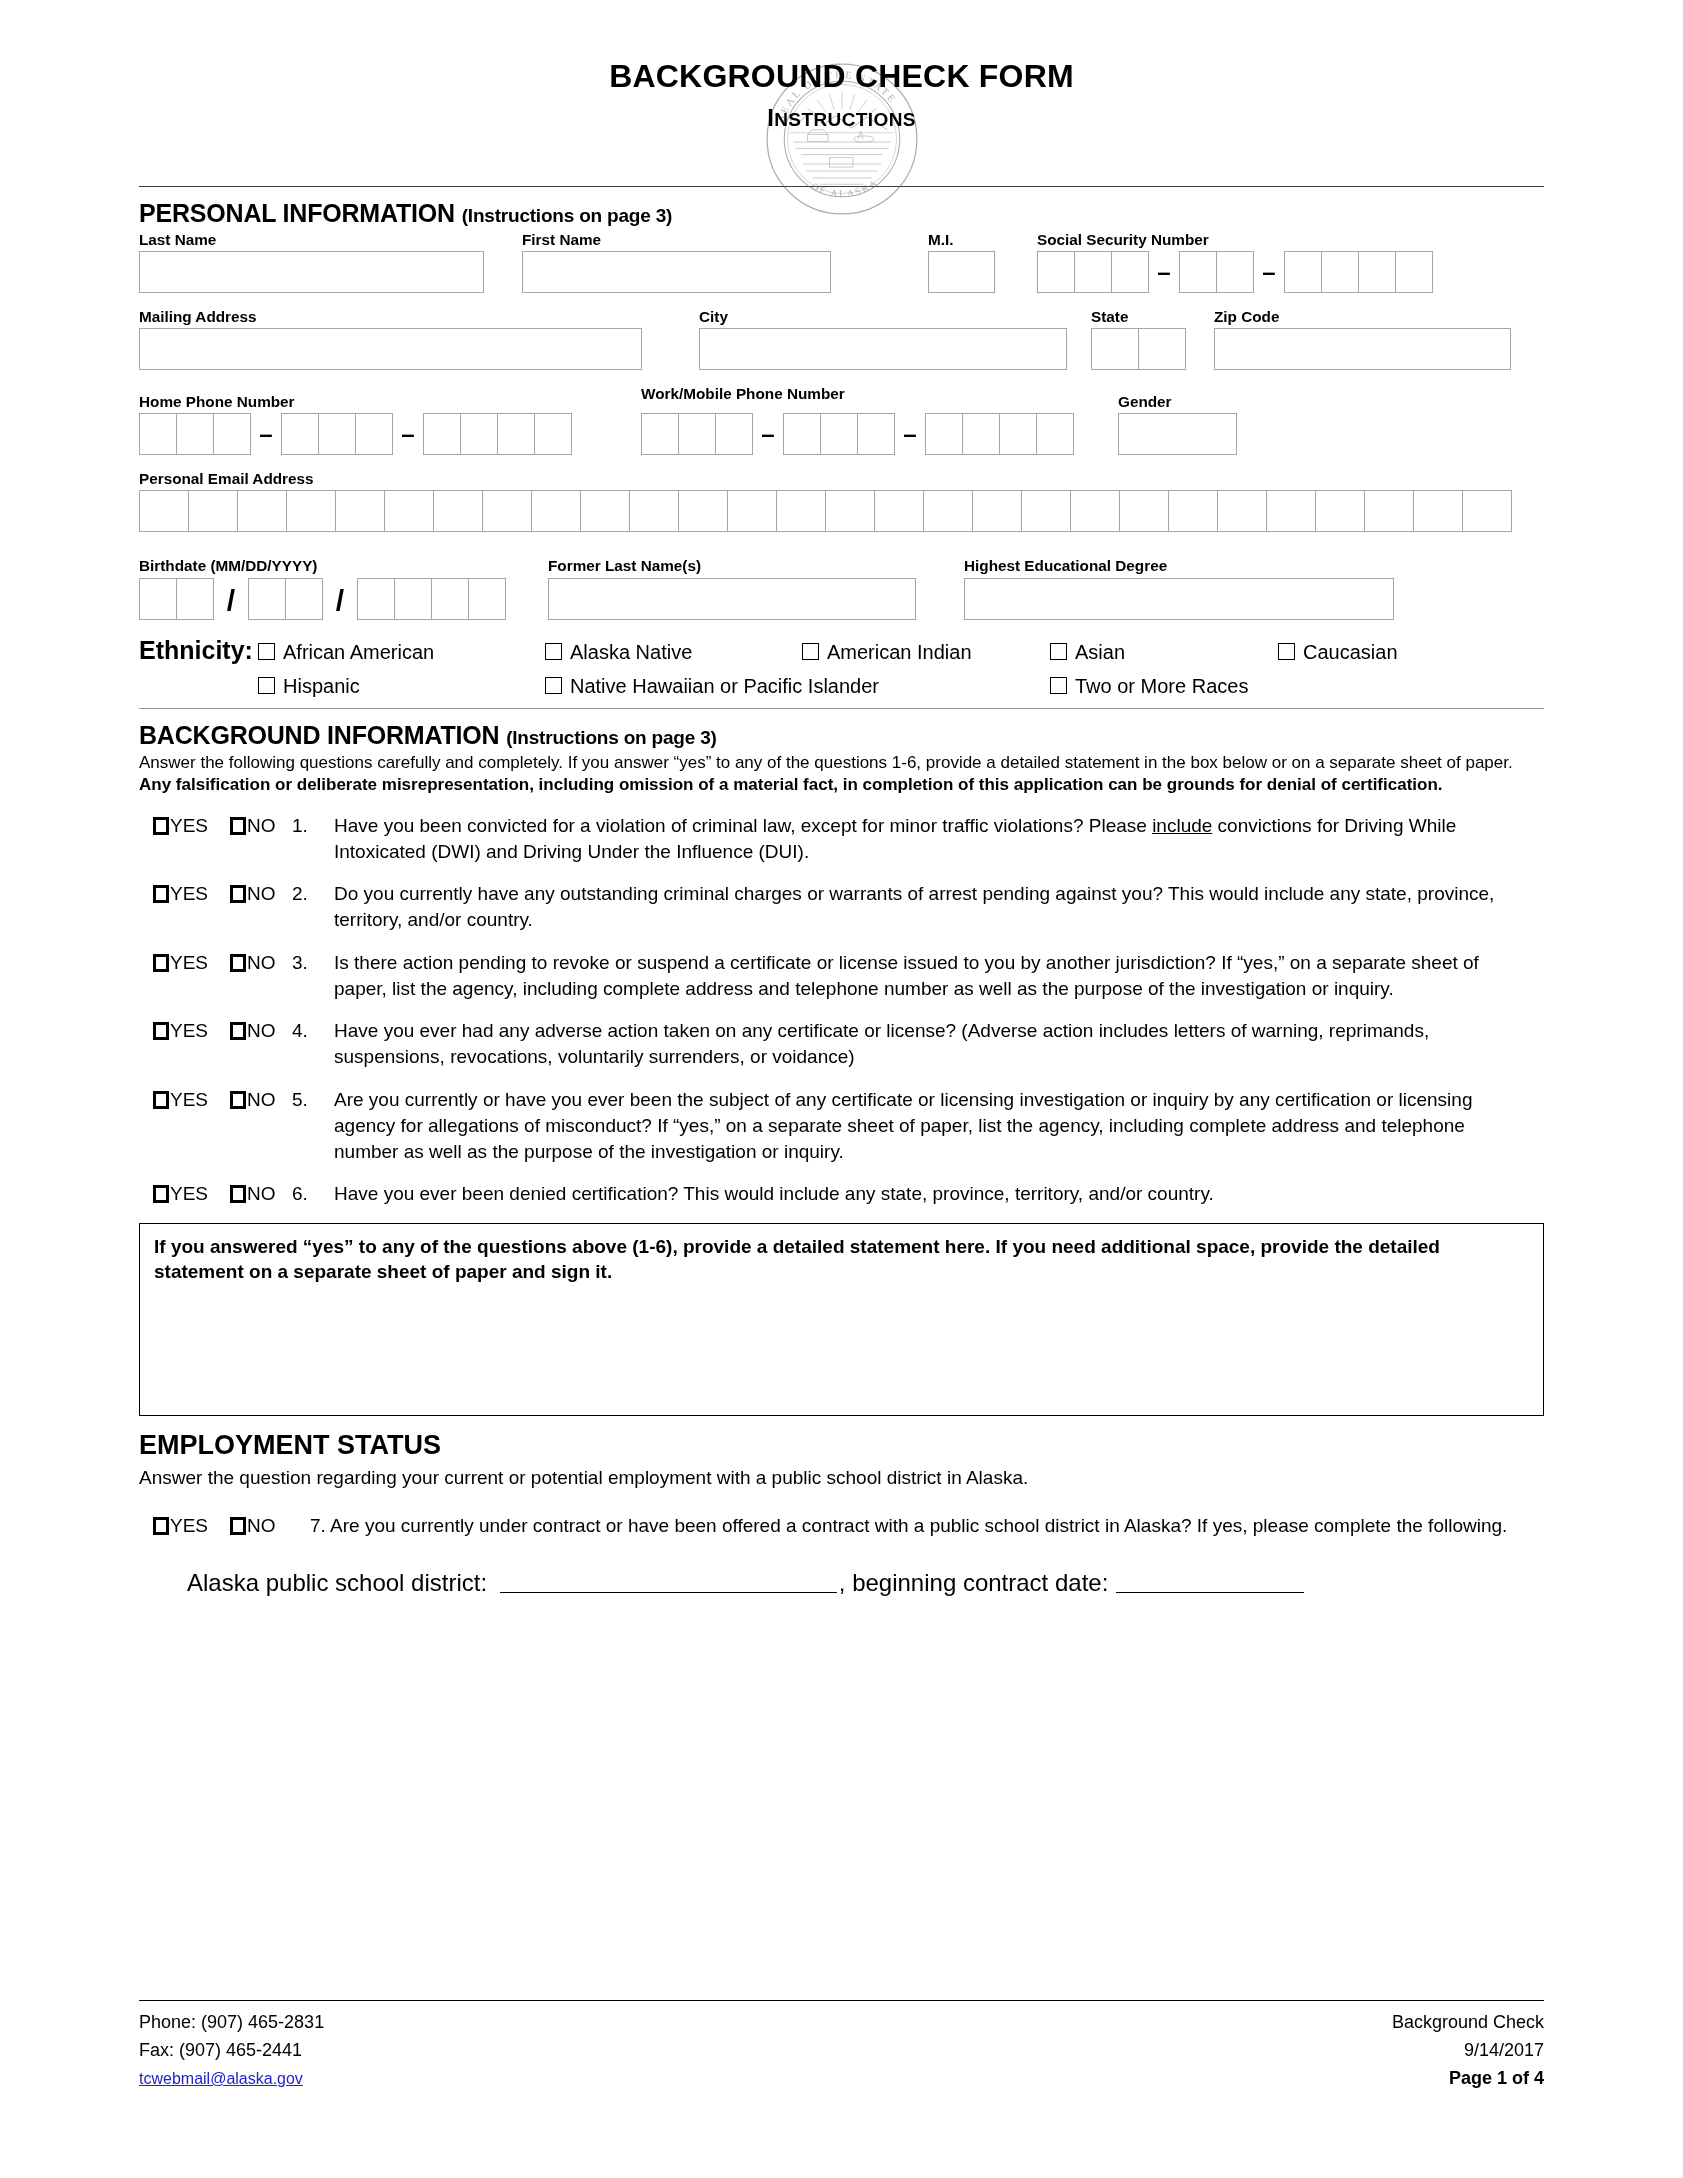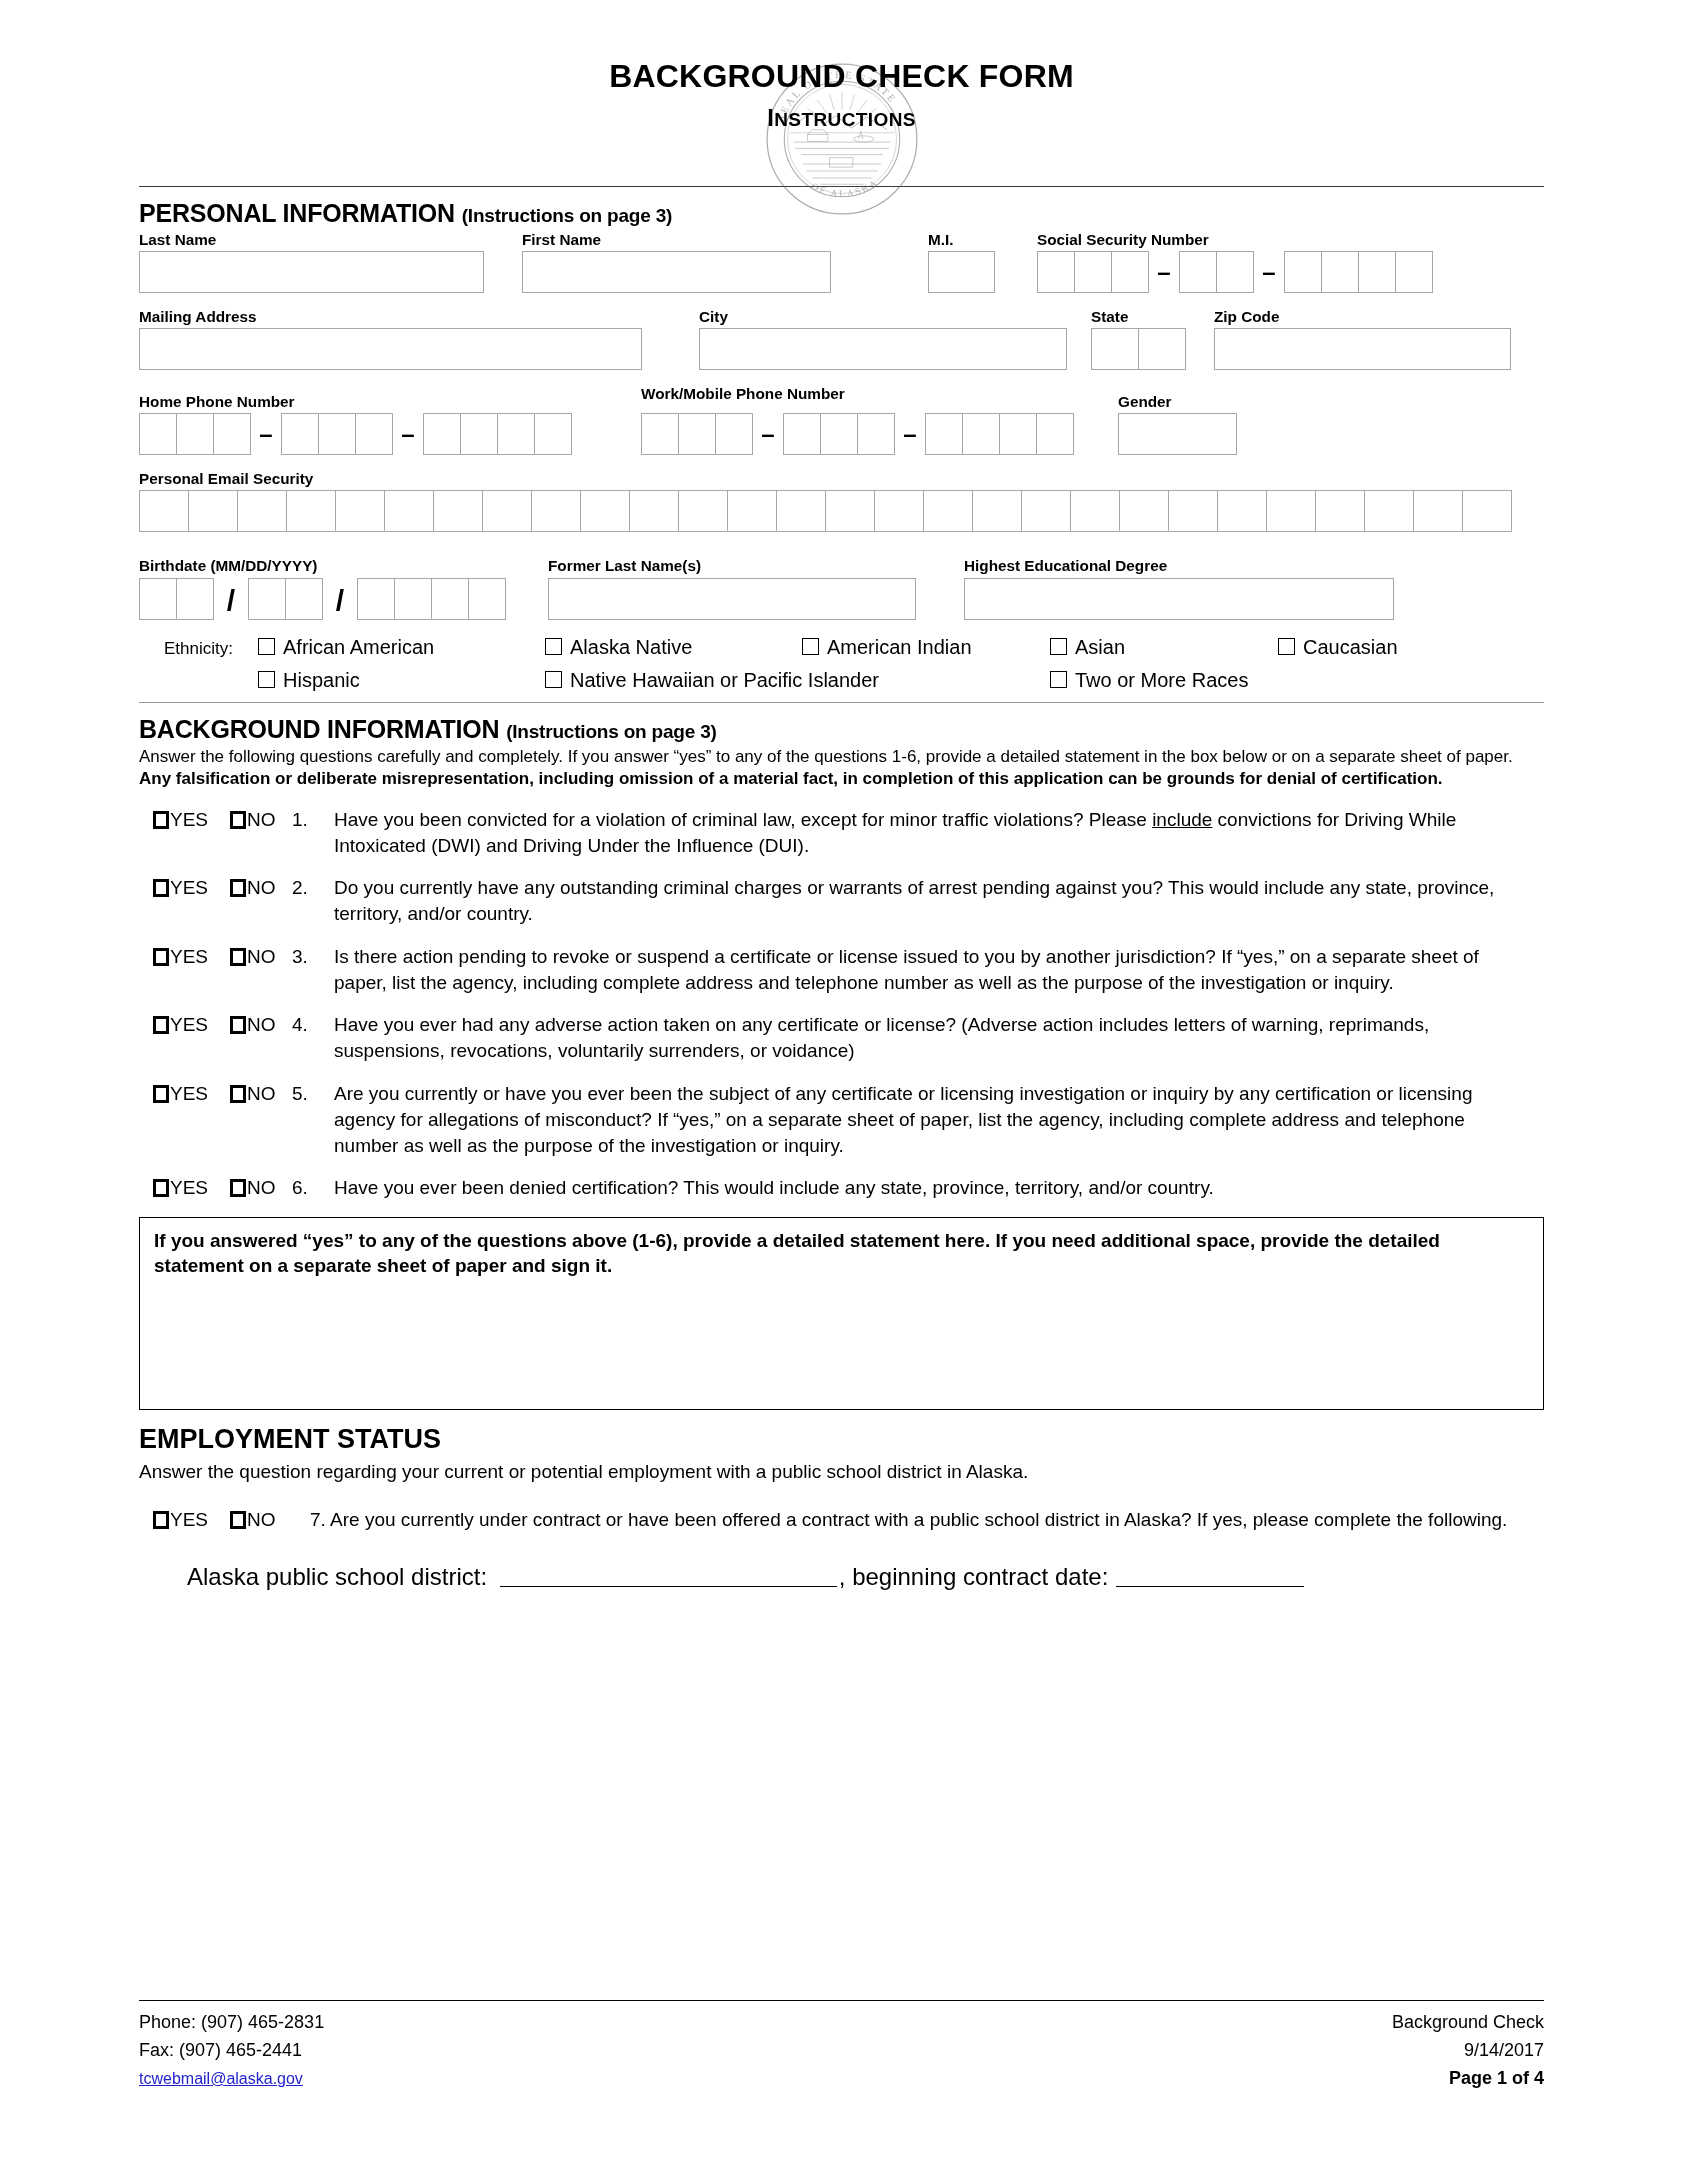--- a/index.html
+++ b/index.html
@@ -140,25 +140,24 @@
   }
 
   
   .ethnicity-block { margin-top: 16px; }
   .eth-row {
     display: flex;
     align-items: baseline;
     margin-bottom: 10px;
   }
   .eth-title {
-    font-size: 17px;
-    font-weight: normal;
+    font-size: 25px;
+    font-weight: bold;
     width: 119px;
     flex: none;
-    text-align: center;
   }
   .eth-opt {
     font-size: 20px;
     white-space: nowrap;
     display: flex;
     align-items: baseline;
   }
   .cb {
     display: inline-block;
     width: 15px;
@@ -431,21 +430,21 @@
       </div>
     </div>
     <div class="col" style="margin-left:44px;">
       <div class="fld-label" style="text-align:left;">Gender</div>
       <div class="inputbox" style="width:119px;"></div>
     </div>
   </div>
 
   <div class="row" style="margin-top:14px;">
     <div class="col" style="width:100%;">
-      <div class="fld-label">Personal Email Security</div>
+      <div class="fld-label">Personal Email Address</div>
       <div class="cellgroup" id="email-cells">
           <div class="cell" style="width: 50px;"></div>
           <div class="cell" style="width: 50px;"></div>
           <div class="cell" style="width: 50px;"></div>
           <div class="cell" style="width: 50px;"></div>
           <div class="cell" style="width: 50px;"></div>
           <div class="cell" style="width: 50px;"></div>
           <div class="cell" style="width: 50px;"></div>
           <div class="cell" style="width: 50px;"></div>
           <div class="cell" style="width: 50px;"></div>

